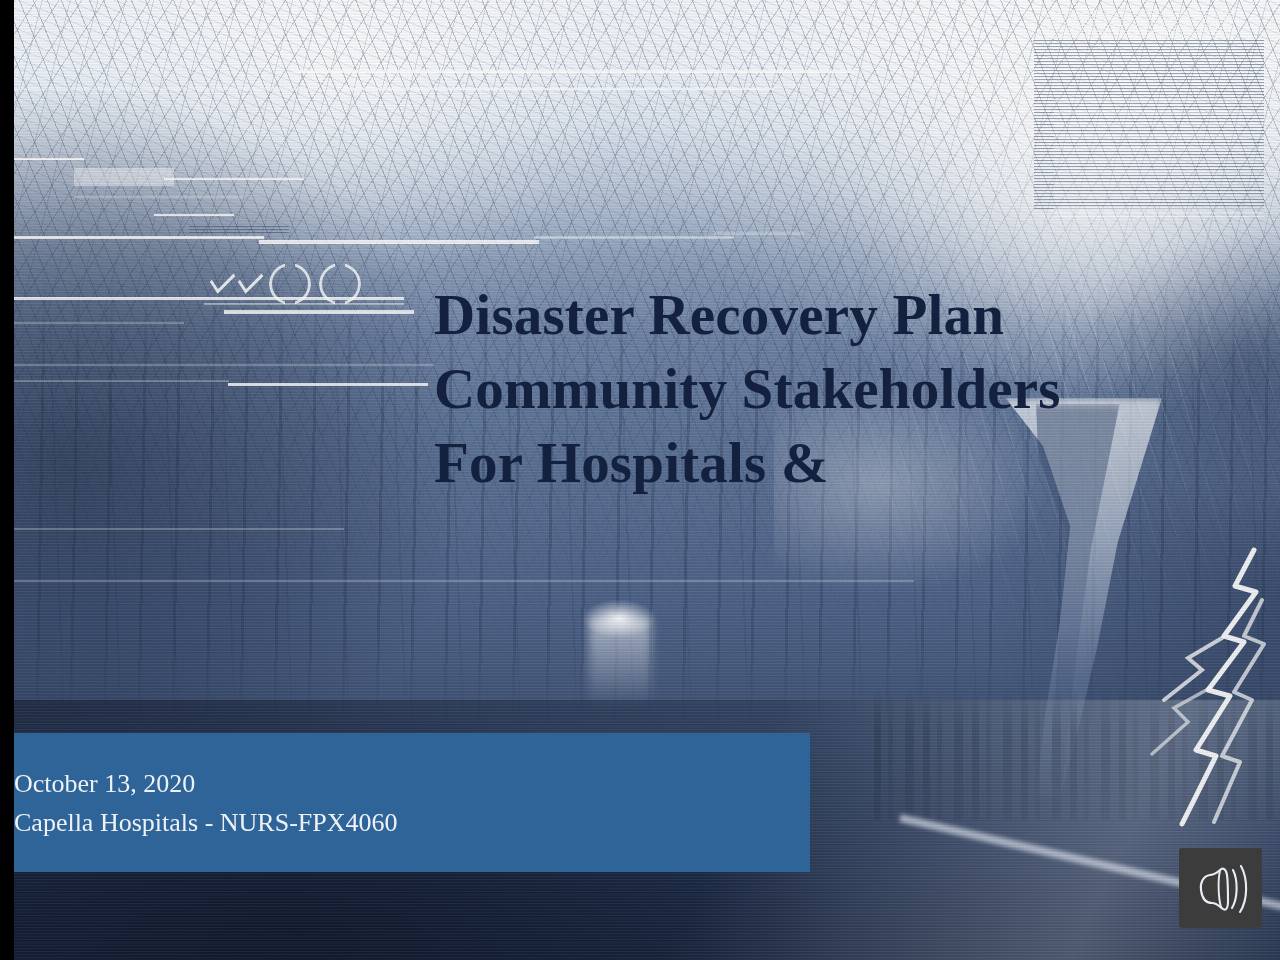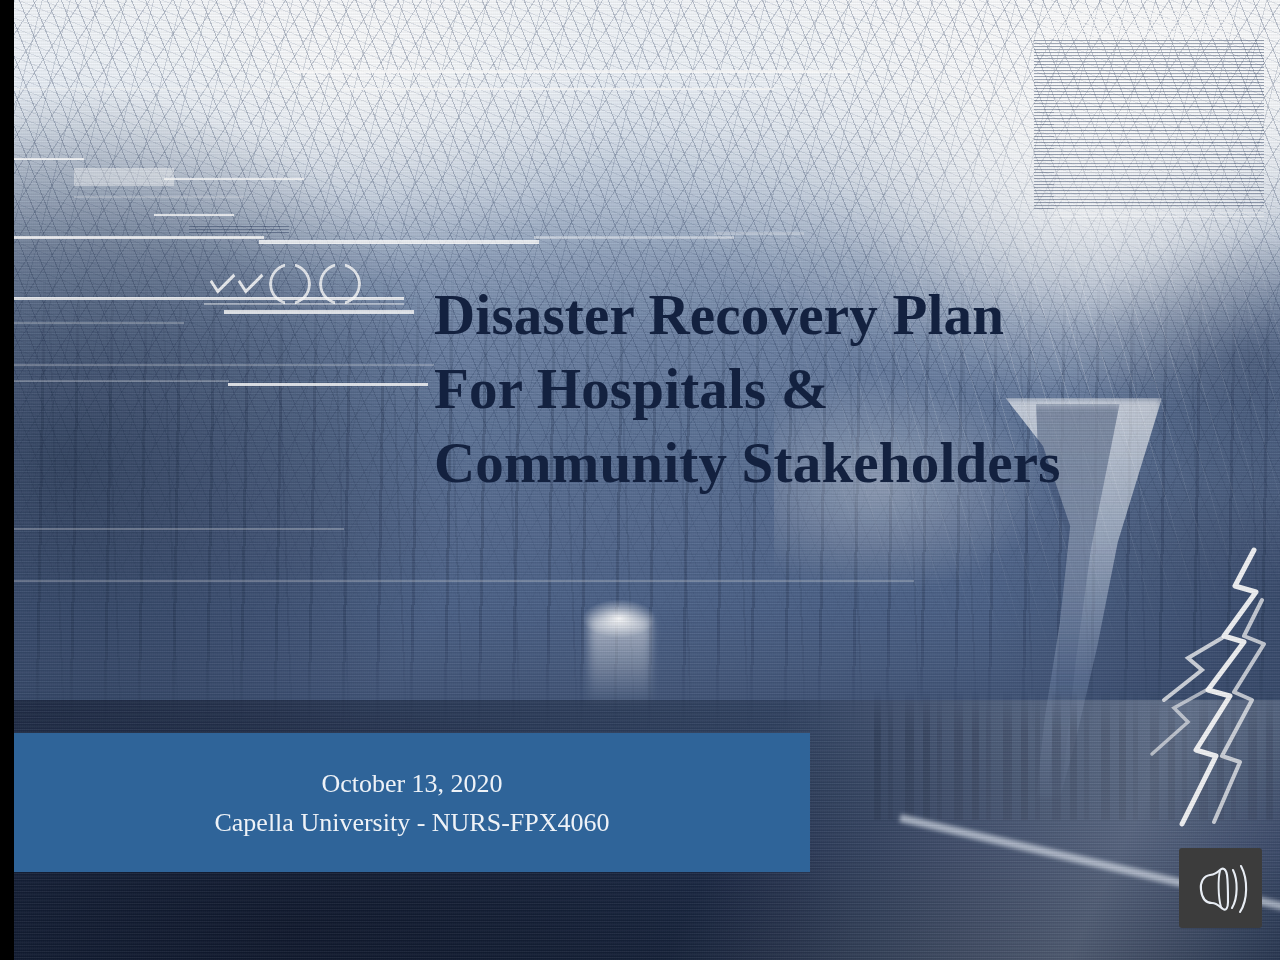--- a/index.html
+++ b/index.html
@@ -193,21 +193,21 @@
   
   .subtitle-box {
     position: absolute;
     left: 0;
     top: 733px;
     width: 796px;
     height: 139px;
     background: #2f6499;
     display: flex;
     flex-direction: column;
-    align-items: center;
+    align-items: flex-start;
     justify-content: center;
   }
   .subtitle-line {
     color: #eef2f7;
     font-size: 26px;
     line-height: 39px;
     text-align: center;
     white-space: nowrap;
   }
 
@@ -301,27 +301,27 @@
   <div class="hud faint" style="left:0px; top:380px; width:215px; height:2px;"></div>
 
   <div class="hud faint" style="left:0px; top:528px; width:330px; height:2px;"></div>
   <div class="hud faint" style="left:0px; top:580px; width:900px; height:2px;"></div>
 
   <div class="bg-layer bg-scanlines"></div>
   <div class="bg-layer bg-grain"></div>
 
   <div class="title-block">
     <div class="title-line">Disaster Recovery Plan</div>
+    <div class="title-line">Community Stakeholders</div>
     <div class="title-line">For Hospitals &amp;</div>
-    <div class="title-line">Community Stakeholders</div>
   </div>
 
   <div class="subtitle-box">
     <div class="subtitle-line">October 13, 2020</div>
-    <div class="subtitle-line">Capella University - NURS-FPX4060</div>
+    <div class="subtitle-line">Capella Hospitals - NURS-FPX4060</div>
   </div>
 
   <div class="audio-icon">
     <svg width="62" height="58" viewBox="0 0 62 58">
 
       <path d="M20 16 C13 17 10 24 11 31 C12 39 16 44 22 44 C27 44 30 48 33 50 C36 52 38 49 38 43 C38 35 38 23 37 16 C36 10 33 8 30 11 C27 14 24 15.5 20 16 Z" fill="none" stroke="#e8edf4" stroke-width="2.1" stroke-linejoin="round" stroke-linecap="round"></path>
 
       <path d="M30 12 C28 19 28 38 31 48" fill="none" stroke="#e8edf4" stroke-width="1.9" stroke-linecap="round"></path>
 
       <path d="M43 11 C48 21 48 39 42 49" fill="none" stroke="#e8edf4" stroke-width="2.1" stroke-linecap="round"></path>

